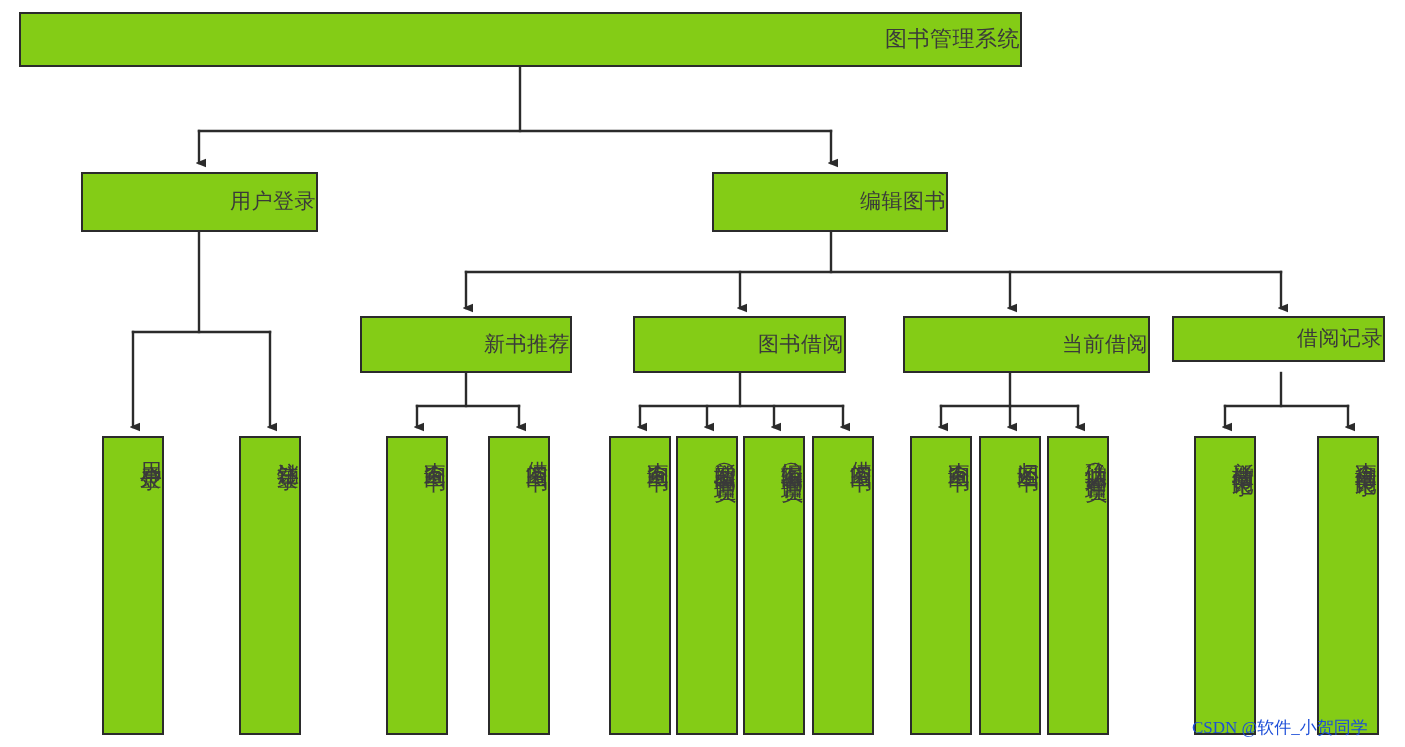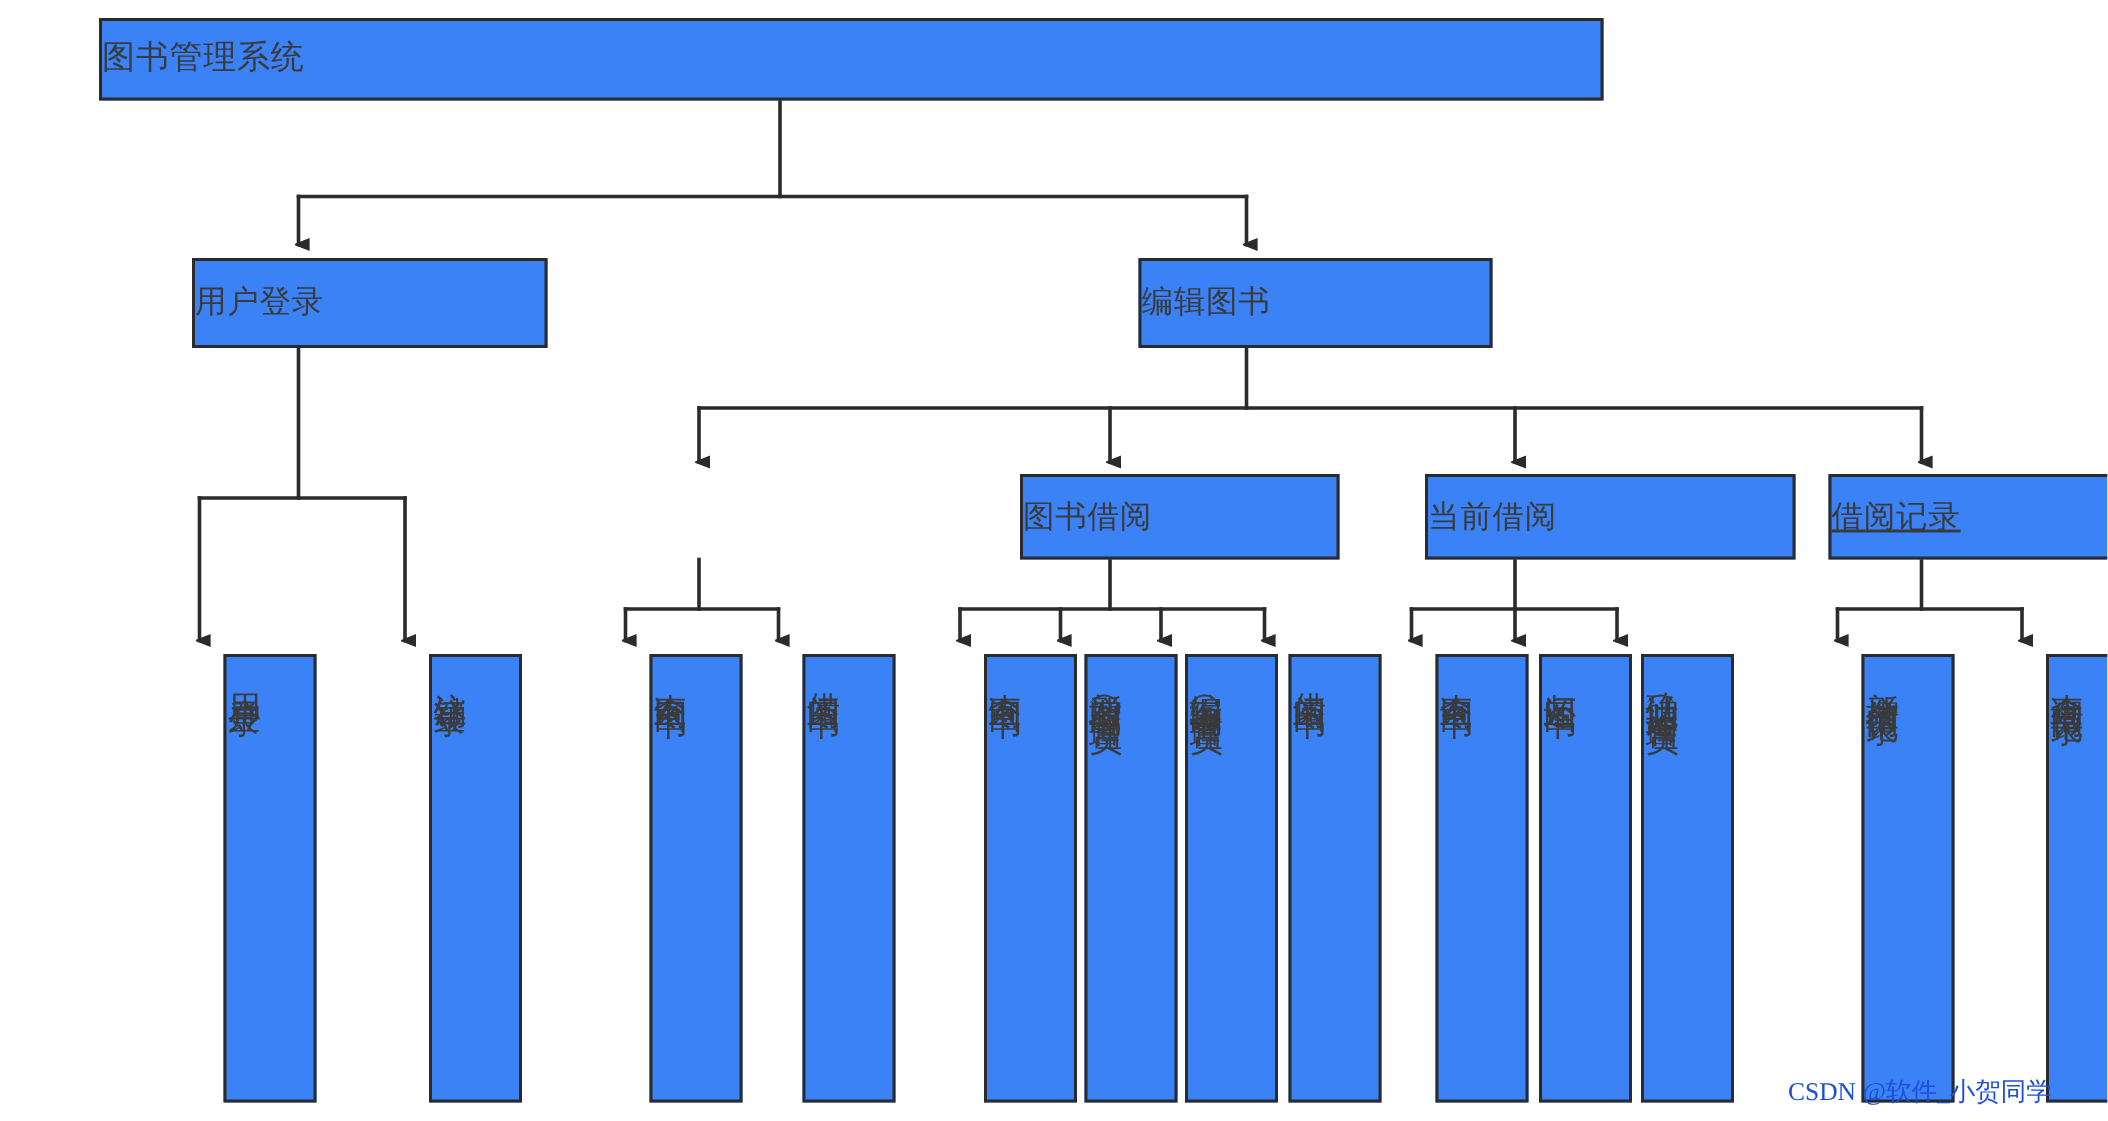--- a/index.html
+++ b/index.html
@@ -22,28 +22,27 @@
     position: absolute;
     left: 0;
     top: 0;
     width: 1405px;
     height: 747px;
     pointer-events: none;
   }
   .node {
     position: absolute;
     box-sizing: border-box;
-    background: #3b82f6;
+    background: #84cc16;
     border: 2px solid #2b2b2b;
     display: flex;
     align-items: center;
-    justify-content: flex-start;
+    justify-content: flex-end;
     color: #3a3a3a;
     z-index: 2;
-    margin-left: 47px;
   }
   .node-label {
     display: block;
     text-align: center;
     color: #3a3a3a;
     line-height: 1.12;
     letter-spacing: 0.5px;
   }
   
   .node.horiz .node-label {
@@ -134,27 +133,30 @@
     <span class="node-label">图书管理系统</span>
   </div>
 
   <div class="node horiz" style="left:81px; top:172px; width:237px; height:60px;">
     <span class="node-label">用户登录</span>
   </div>
   <div class="node horiz" style="left:712px; top:172px; width:236px; height:60px;">
     <span class="node-label">编辑图书</span>
   </div>
 
+  <div class="node horiz" style="left:360px; top:316px; width:212px; height:57px;">
+    <span class="node-label">新书推荐</span>
+  </div>
   <div class="node horiz" style="left:633px; top:316px; width:213px; height:57px;">
     <span class="node-label">图书借阅</span>
   </div>
   <div class="node horiz" style="left:903px; top:316px; width:247px; height:57px;">
     <span class="node-label">当前借阅</span>
   </div>
-  <div class="node horiz" style="left:1172px; top:316px; width:213px; height:57px;text-decoration:underline;">
+  <div class="node horiz" style="left:1172px; top:316px; width:213px; height:46px;">
     <span class="node-label">借阅记录</span>
   </div>
 
   <div class="node vert" style="left:102px; top:436px; width:62px; height:299px;">
     <span class="node-label">用户登录</span>
   </div>
   <div class="node vert" style="left:239px; top:436px; width:62px; height:299px;">
     <span class="node-label">注销登录</span>
   </div>
 

